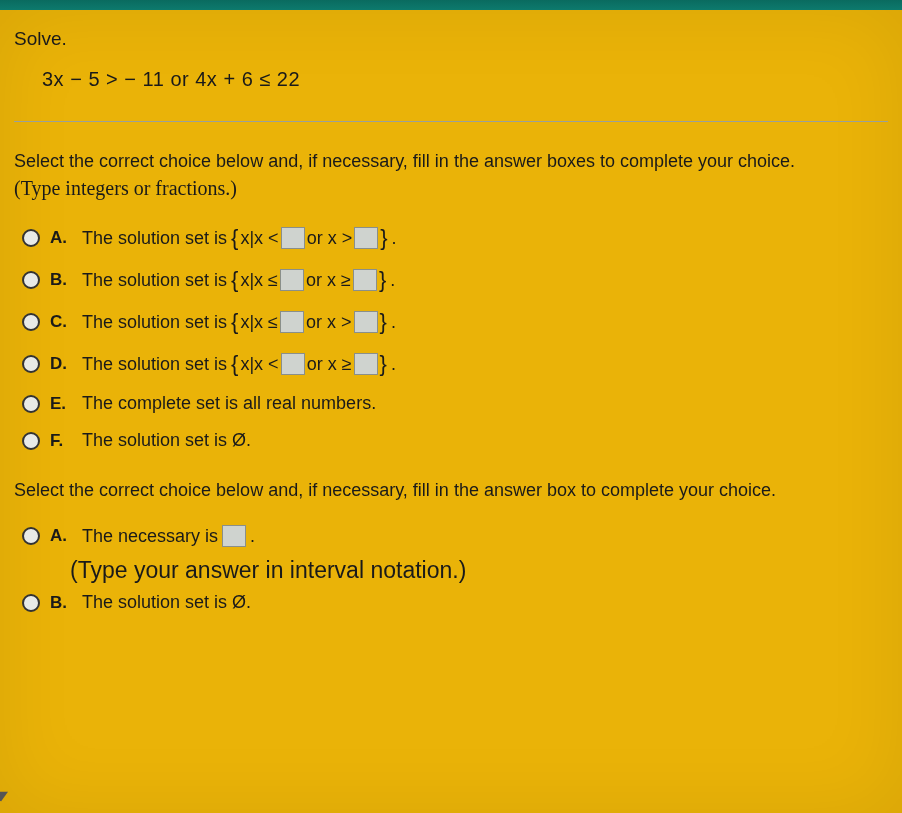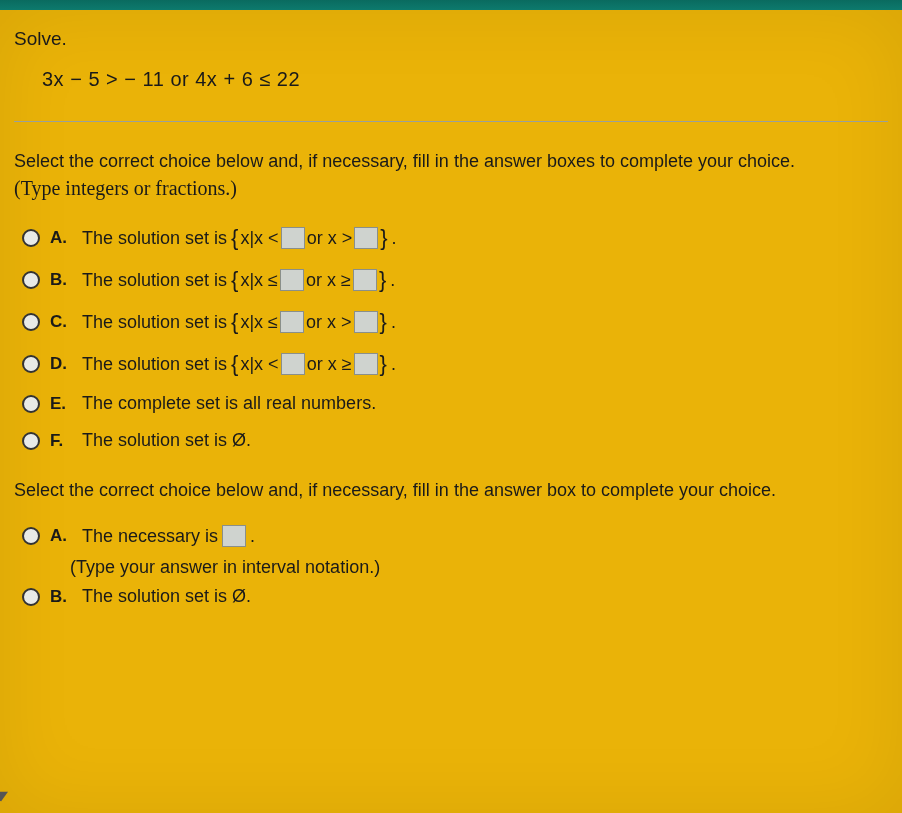--- a/index.html
+++ b/index.html
@@ -103,21 +103,21 @@
       background: #cfd3cf;
       border: 1px solid #8a8f8a;
       display: inline-block;
       vertical-align: middle;
     }
     .section2 {
       margin-top: 18px;
     }
     .indent-block {
       margin-left: 56px;
-      font-size: 18px;
+      font-size: 23px;
       color: #1a1a1a;
       margin-top: 2px;
     }
     .dropdown-arrow {
       position: absolute;
       bottom: 6px;
       left: -6px;
     }
     .dropdown-arrow svg {
       width: 14px;

